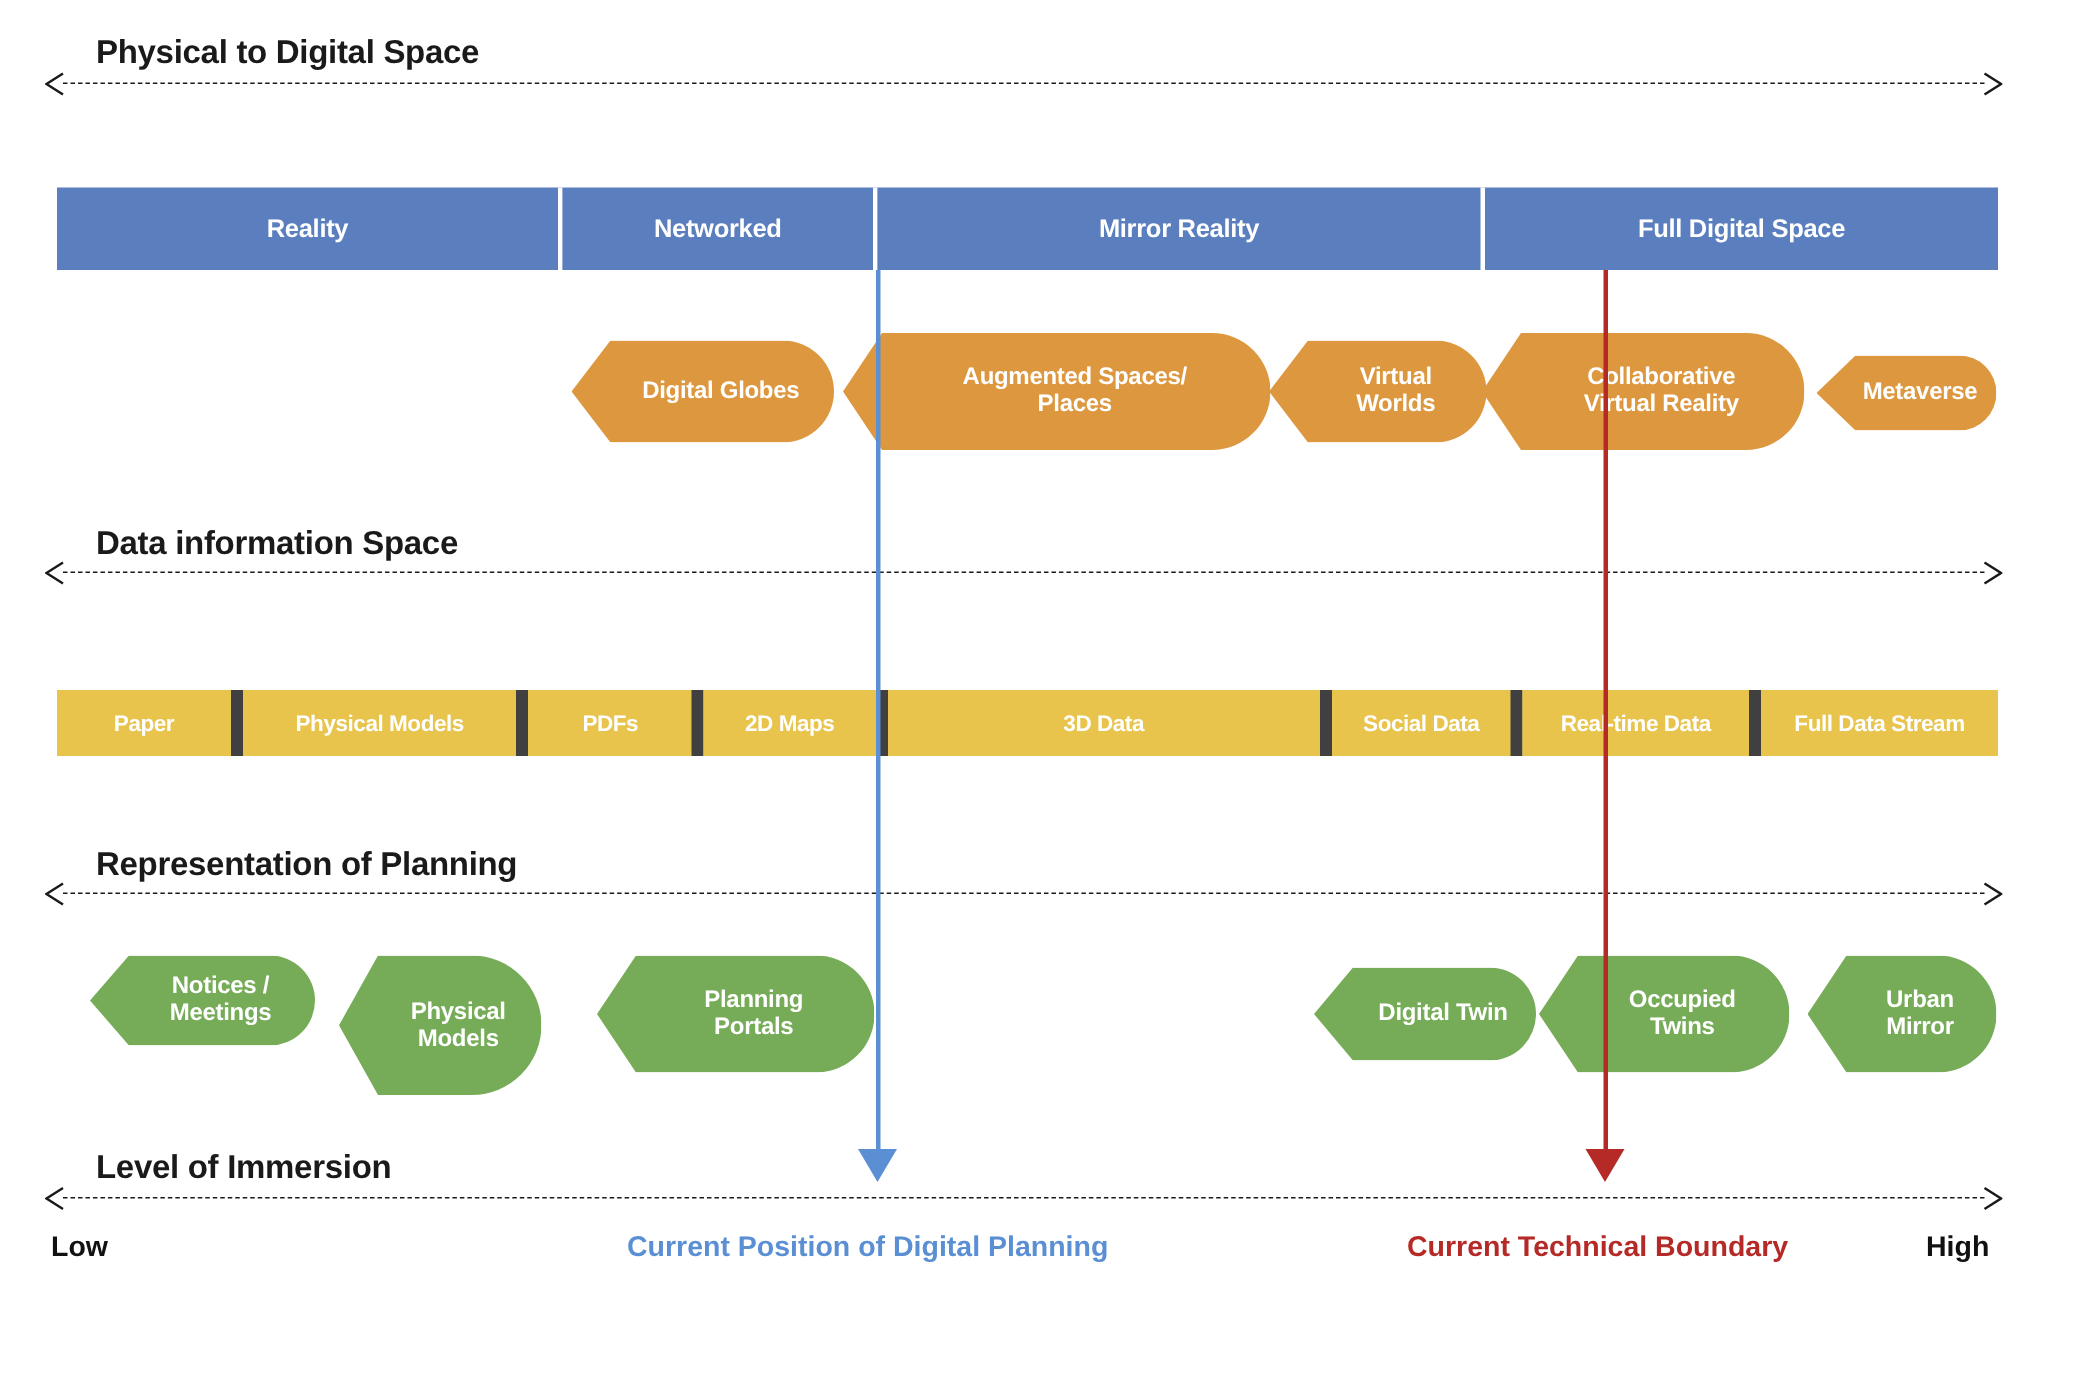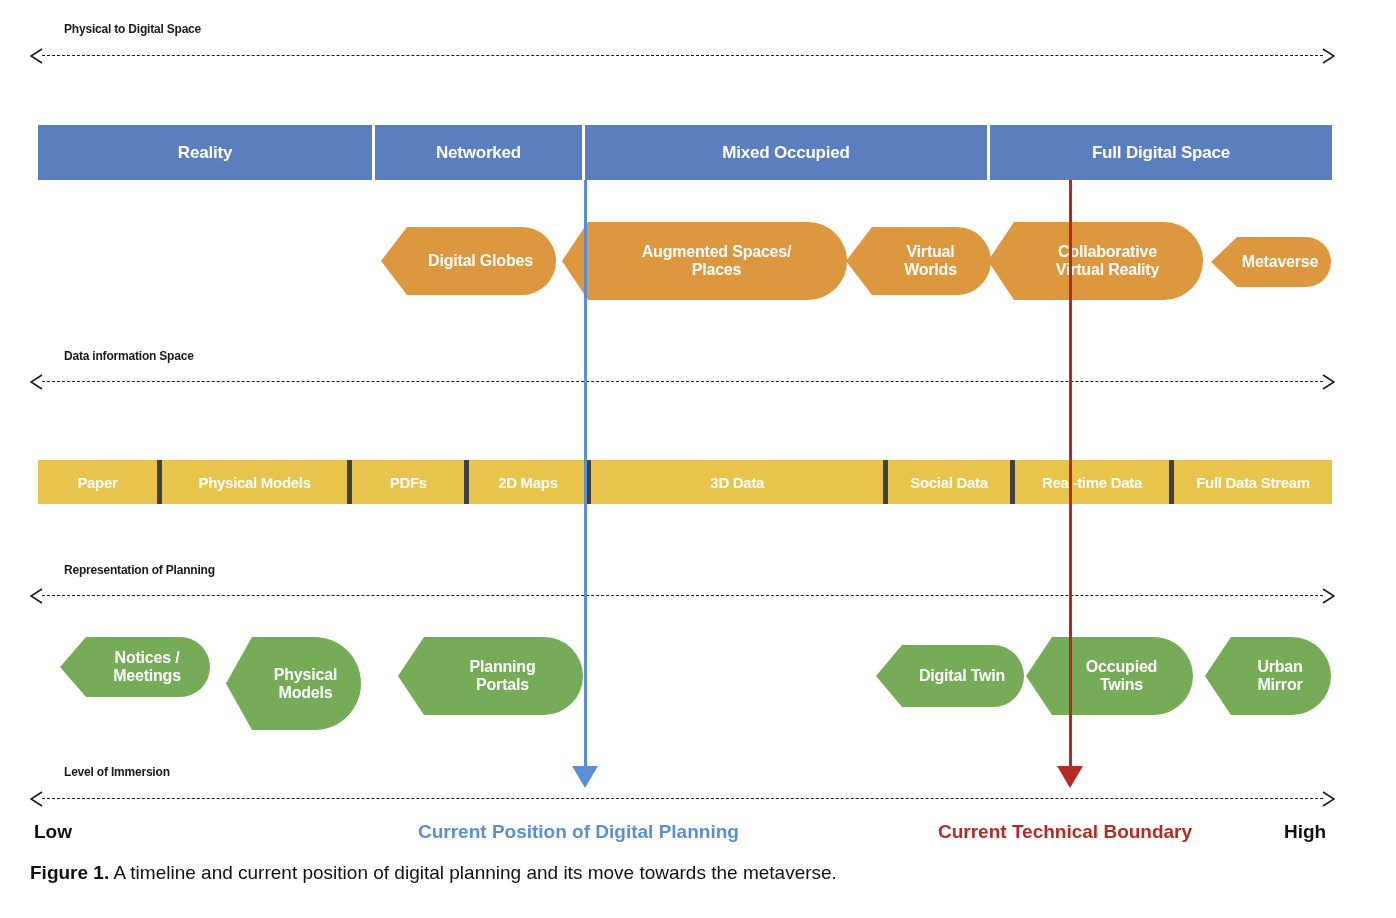--- a/index.html
+++ b/index.html
@@ -11,21 +11,21 @@
     width: 1396px; height: 918px;
     font-family: "Liberation Sans", sans-serif;
     position: relative;
     overflow: hidden;
   }
   #stage { position: absolute; inset: 0; }
 
   
   .sec-label {
     position: absolute;
-    font-size: 12px;
+    font-size: 22px;
     font-weight: bold;
     color: #1a1a1a;
     letter-spacing: -0.2px;
     white-space: nowrap;
   }
 
   
   .axis { position: absolute; height: 18px; }
   .axis .line {
     position: absolute; left: 12px; right: 12px; top: 8px;
@@ -55,21 +55,21 @@
   
   .yband { position: absolute; display: flex; }
   .yband-cell {
     background: #e8c44d;
     color: #ffffff;
     font-weight: bold;
     display: flex; align-items: center; justify-content: center;
     font-size: 15px;
     letter-spacing: -0.3px;
     height: 100%;
-    border-right: 5px solid #404040;
+    border-right: 8px solid #404040;
     text-align: center;
     white-space: nowrap;
   }
   .yband-cell:last-child { border-right: none; }
 
   
   .chev {
     position: absolute;
     color: #ffffff;
     font-weight: bold;
@@ -139,21 +139,21 @@
     </svg>
     <div class="line"></div>
     <svg class="ah right" viewBox="0 0 14 16">
       <polyline points="2,1 13,8 2,15" fill="none" stroke="#1a1a1a" stroke-width="1.6"></polyline>
     </svg>
   </div>
 
   <div class="band" style="left:38px; top:125px; width:1294px; height:55px;">
     <div class="band-cell" style="width:337px;">Reality</div>
     <div class="band-cell" style="width:210px;">Networked</div>
-    <div class="band-cell" style="width:405px;">Mixed Occupied</div>
+    <div class="band-cell" style="width:405px;">Mirror Reality</div>
     <div class="band-cell" style="width:342px;">Full Digital Space</div>
   </div>
 
   <div class="chev orange" style="left:562px; top:222px; width:285px; height:78px; white-space:pre-line;">Augmented Spaces/
 Places</div>
 
   <div class="chev orange" style="left:381px; top:227px; width:175px; height:68px;">Digital Globes</div>
 
   <div class="chev orange" style="left:846px; top:227px; width:145px; height:68px; white-space:pre-line;">Virtual
 Worlds</div>
@@ -231,18 +231,14 @@
   <div class="vhead red" style="left:1057px; top:766px;"></div>
 
   <div class="scale-lbl low" style="left:34px; top:821px;">Low</div>
 
   <div class="scale-lbl blue" style="left:418px; top:821px;">Current Position of Digital Planning</div>
 
   <div class="scale-lbl red" style="left:938px; top:821px;">Current Technical Boundary</div>
 
   <div class="scale-lbl high" style="left:1284px; top:821px;">High</div>
 
-  <div class="caption">
-    <b>Figure 1.</b>
-    <span>A timeline and current position of digital planning and its move towards the metaverse.</span>
-  </div>
 
 </div>
 
 </body></html>

